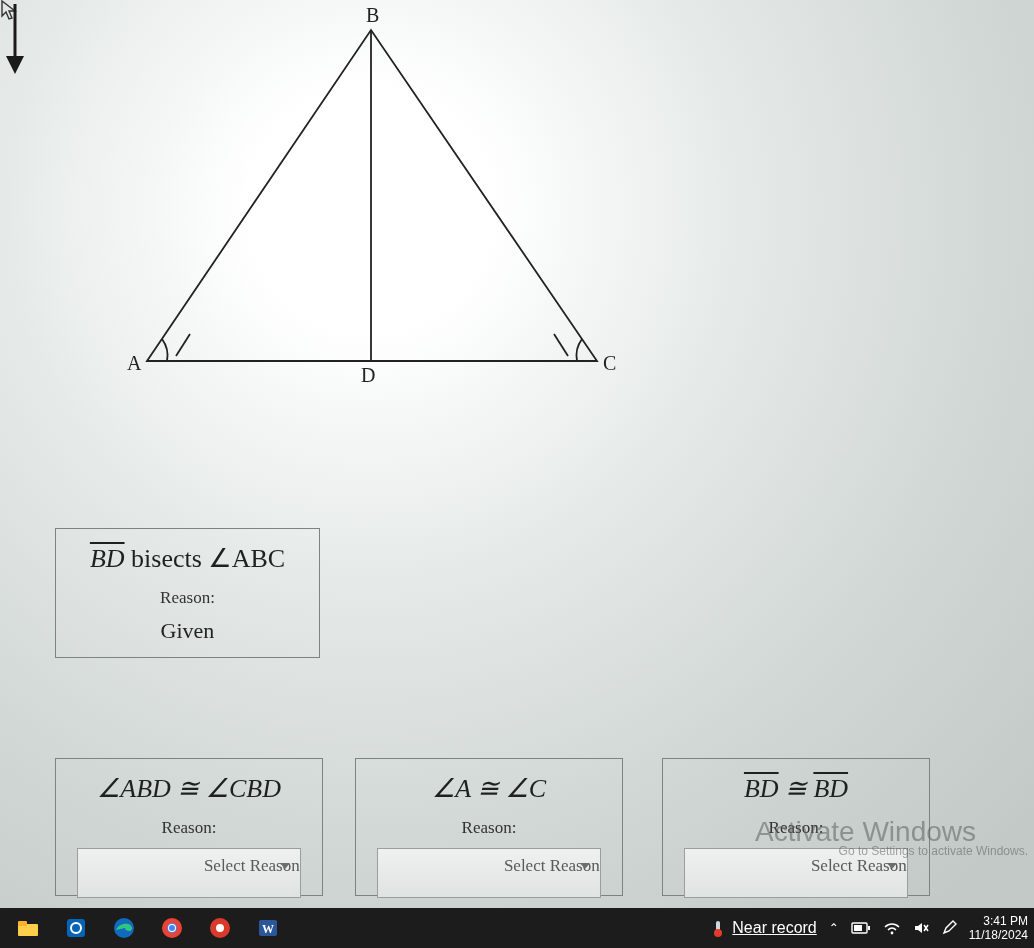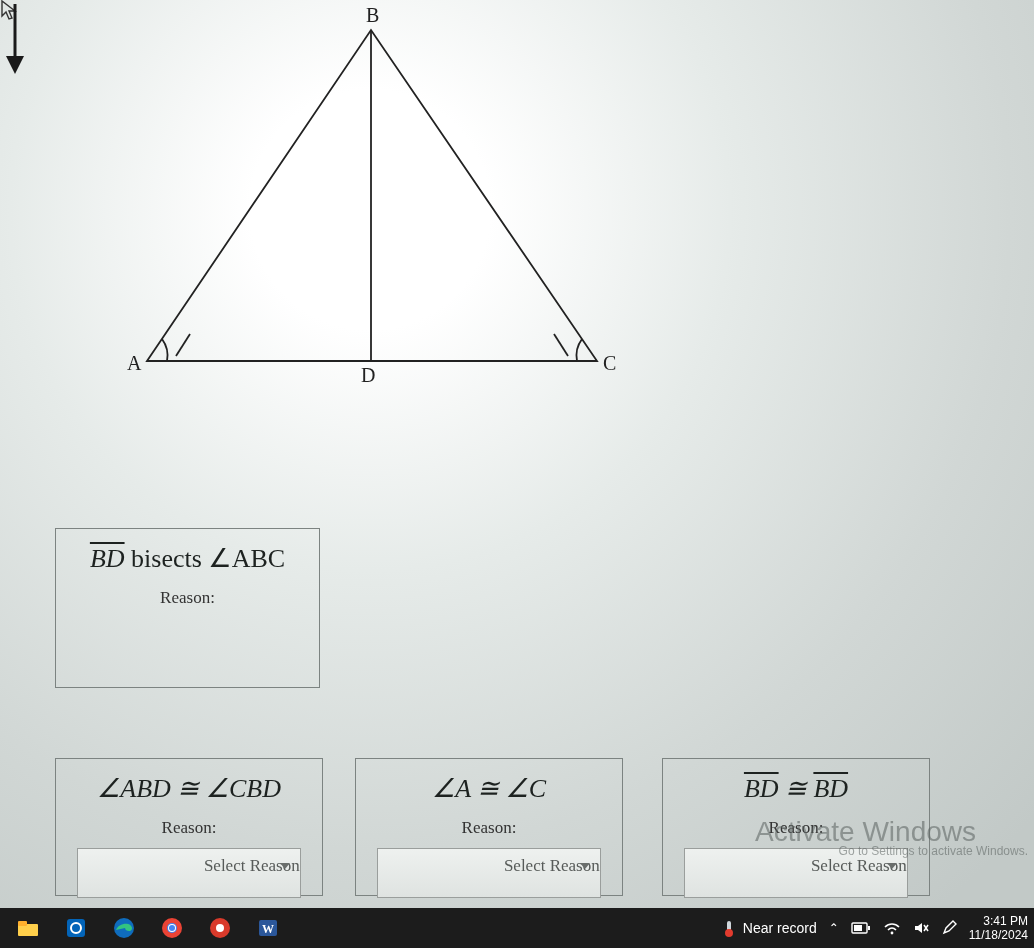--- a/index.html
+++ b/index.html
@@ -11,21 +11,21 @@
   .box{position:absolute;border:1.5px solid #7c8381;background:rgba(255,255,255,0);text-align:center;box-sizing:border-box;}
   .stmt{font-size:26px;font-style:italic;color:#1d2220;padding-top:14px;font-family:"Times New Roman",serif;}
   .stmt-upright{font-style:normal;}
   .reason-label{font-size:17px;font-style:normal;color:#333;margin-top:14px;font-family:Liberation Serif, serif;}
   .reason-given{font-size:22px;font-style:normal;color:#222;margin-top:10px;}
   .select{margin:10px auto 0 auto;width:84%;height:50px;border:1.2px solid #9a9e9c;
     background:linear-gradient(#eef1ef,#dfe3e1);color:#575b59;font-size:17px;text-align:right;
     padding-left:0;line-height:34px;position:relative;box-sizing:border-box;}
   .select .caret{position:absolute;right:10px;top:14px;border-left:5px solid transparent;border-right:5px solid transparent;border-top:6px solid #6a6e6c;}
 
-  #box-given{left:55px;top:528px;width:265px;height:160px;}
+  #box-given{left:55px;top:528px;width:265px;height:130px;}
   #box-step1{left:55px;top:758px;width:268px;height:138px;}
   #box-step2{left:355px;top:758px;width:268px;height:138px;}
   #box-step3{left:662px;top:758px;width:268px;height:138px;}
 
   .arrow{position:absolute;left:176px;top:676px;}
   .overline{text-decoration:overline;font-style:italic;}
 
   .watermark1{position:absolute;right:58px;top:816px;color:rgba(90,96,94,.55);font-family:"Segoe UI",Tahoma,sans-serif;font-size:28px;}
   .watermark2{position:absolute;right:6px;top:844px;color:rgba(90,96,94,.55);font-family:"Segoe UI",Tahoma,sans-serif;font-size:12px;}
 
@@ -63,20 +63,21 @@
 
   <svg class="cursor" width="18" height="22">
     <path d="M2,1 L2,16 L6,12 L9,19 L12,18 L9,11 L15,11 Z" fill="none" stroke="#333" stroke-width="1.4"></path>
   </svg>
 
   <div id="box-given" class="box">
     <div class="stmt">
       <span class="overline">BD</span><span class="stmt-upright"> bisects ∠ABC</span>
     </div>
     <div class="reason-label">Reason:</div>
+    <div class="reason-given">Given</div>
   </div>
 
   <svg class="arrow" width="30" height="78">
     <line x1="15" y1="4" x2="15" y2="60" stroke="#1a1a1a" stroke-width="3"></line>
     <polygon points="15,74 6,56 24,56" fill="#1a1a1a"></polygon>
   </svg>
 
   <div id="box-step1" class="box">
     <div class="stmt">∠ABD ≅ ∠CBD</div>
     <div class="reason-label">Reason:</div>
@@ -151,21 +152,21 @@
         </svg>
     </div>
   </div>
   <div class="tb-spacer"></div>
   <div class="tb-right">
     <div style="display:flex;align-items:center;gap:6px">
       <svg width="16" height="18">
           <rect x="6" y="2" width="4" height="10" rx="2" fill="#cfd6dc"></rect>
           <circle cx="8" cy="14" r="4" fill="#e23b2e"></circle>
         </svg>
-      <span style="font-size:14px;">Near record</span>
+      <span style="font-size:16px;text-decoration:underline;">Near record</span>
     </div>
     <span style="font-size:12px;">⌃</span>
     <svg width="20" height="14">
         <rect x="1" y="2" width="15" height="10" rx="1" fill="none" stroke="#fff" stroke-width="1.4"></rect>
         <rect x="17" y="5" width="2" height="4" fill="#fff"></rect>
         <rect x="3" y="4" width="8" height="6" fill="#fff"></rect>
       </svg>
     <svg width="18" height="14">
         <path d="M2,6 C6,2 12,2 16,6" fill="none" stroke="#fff" stroke-width="1.6"></path>
         <path d="M5,9 C7.5,6.5 10.5,6.5 13,9" fill="none" stroke="#fff" stroke-width="1.6"></path>

